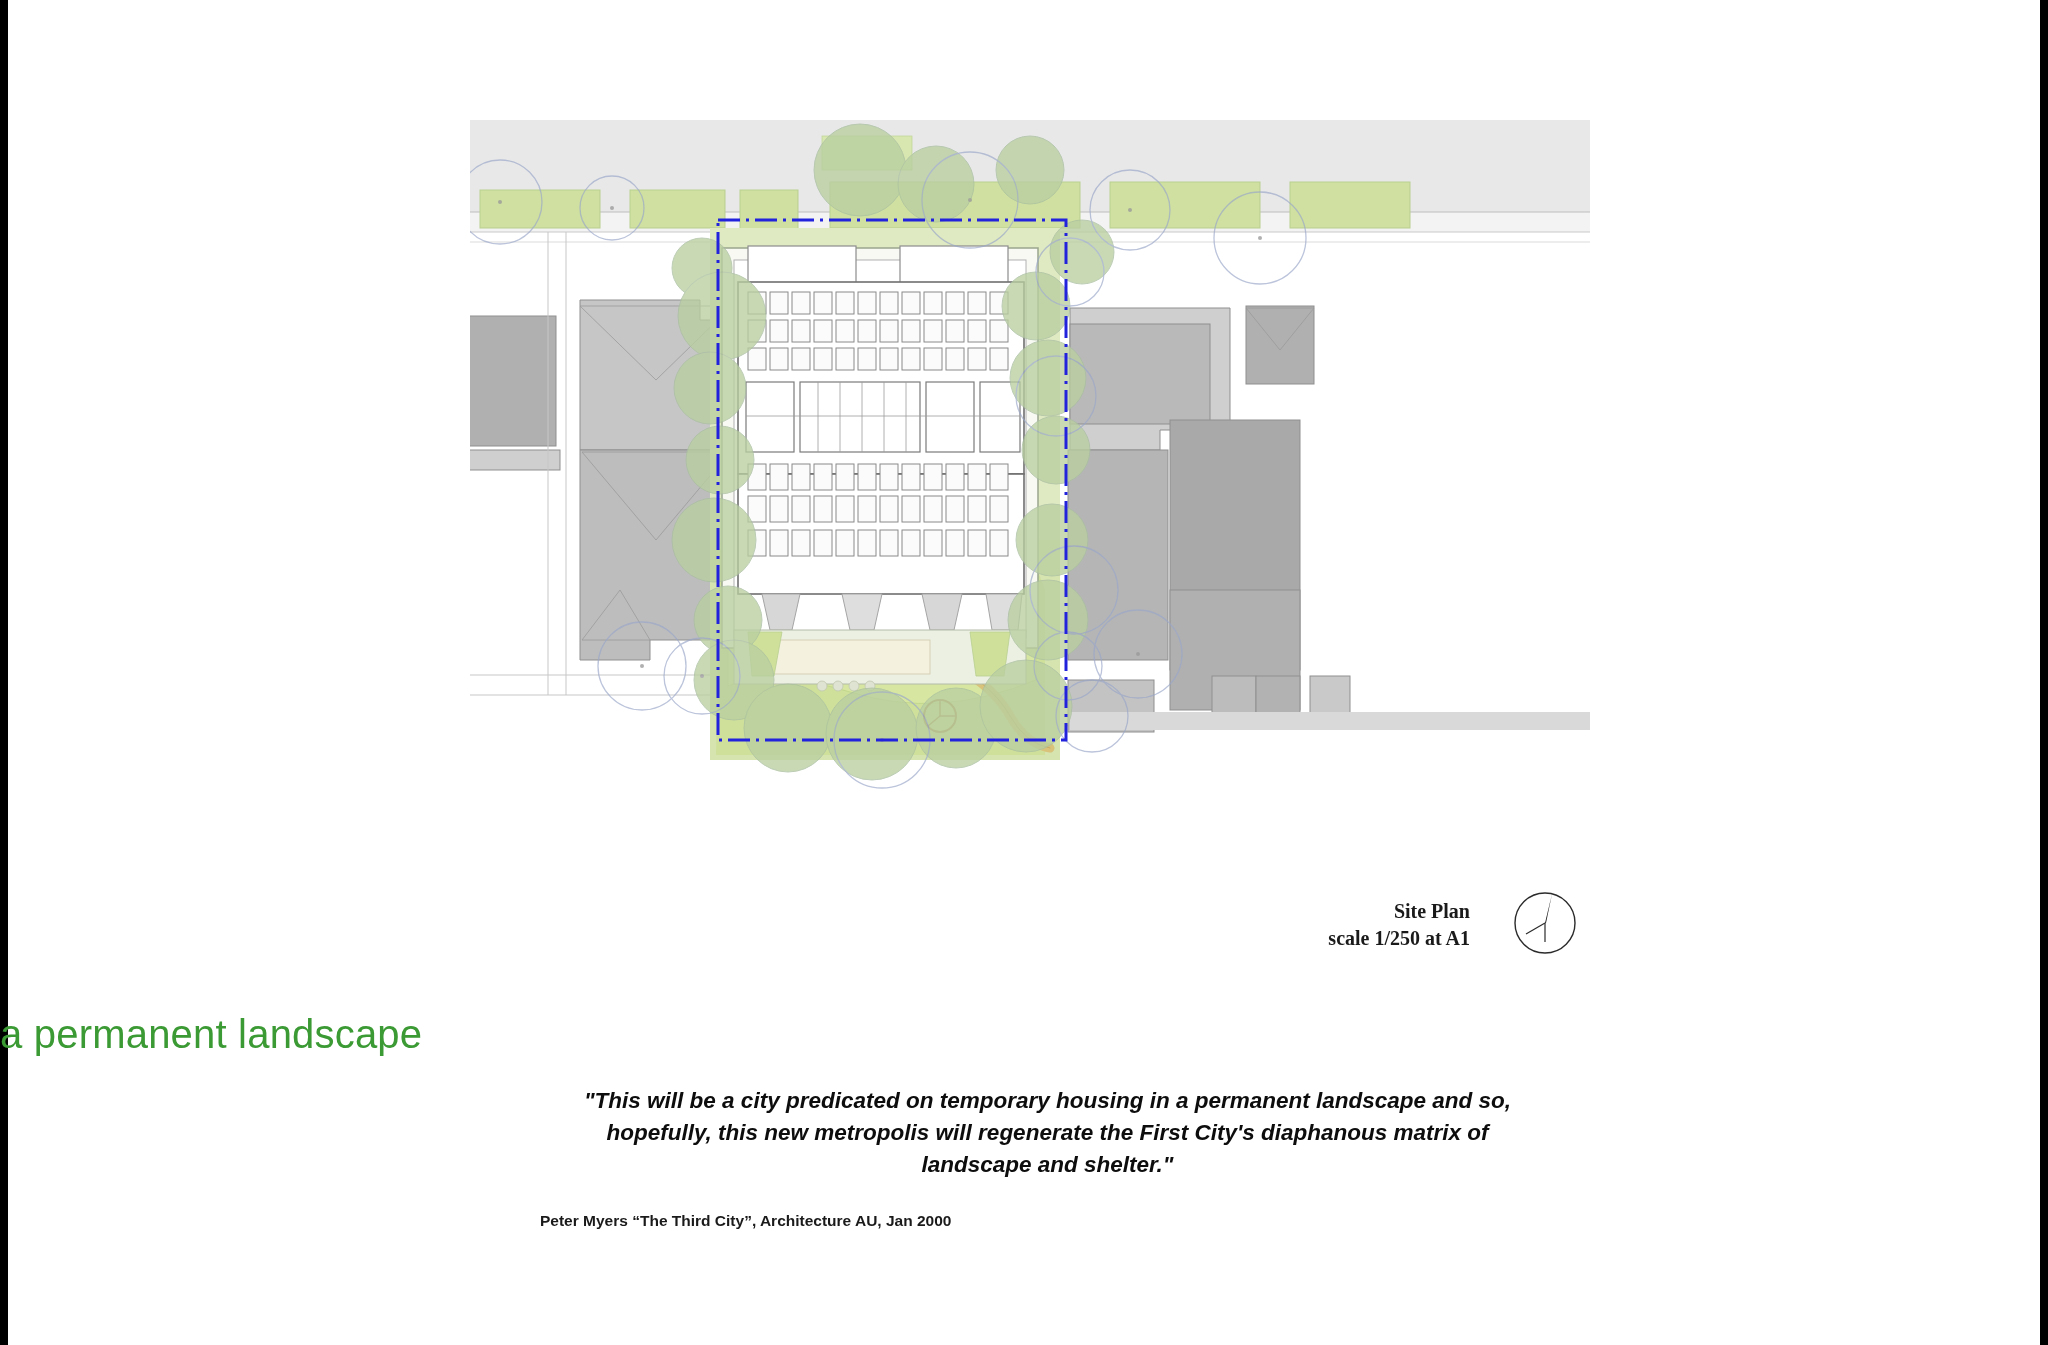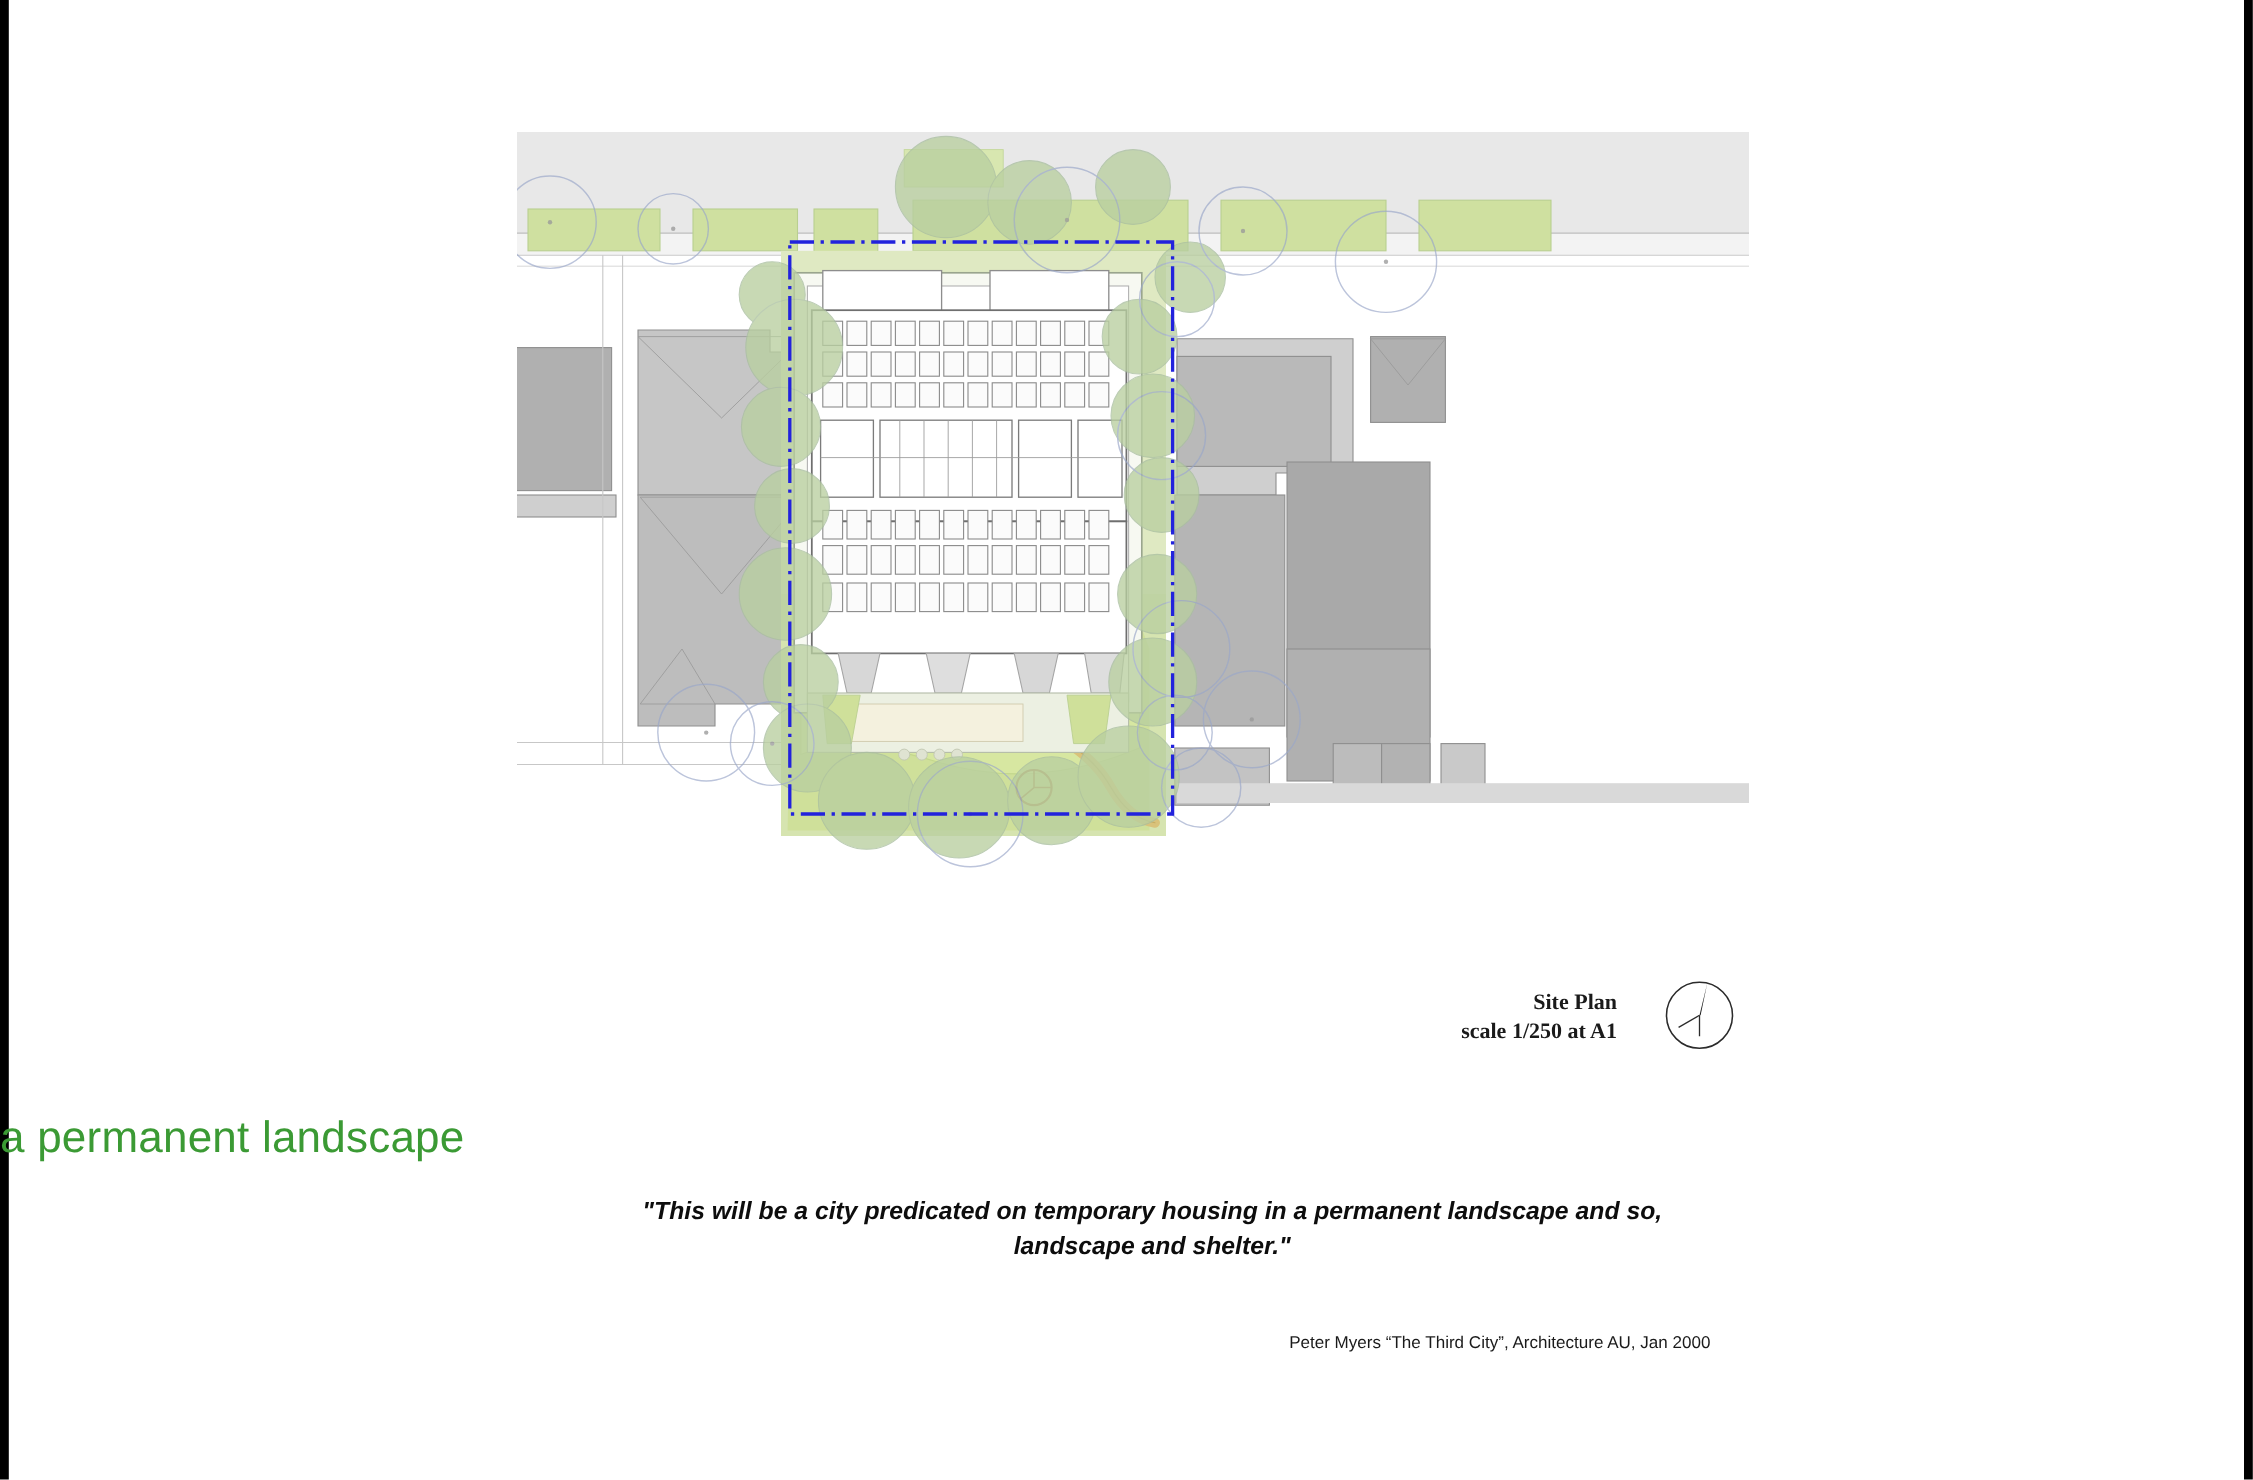--- a/index.html
+++ b/index.html
@@ -99,23 +99,24 @@
     color: #0d0d0d;
     line-height: 1.42;
   }
 
   
   #attribution {
     position: absolute;
     left: 540px;
     top: 1212px;
     width: 1015px;
-    text-align: right;
+    text-align: left;
     font-size: 15.5px;
     color: #1a1a1a;
+    font-weight: bold;
   }
 </style>
 </head>
 <body>
 
 <div id="slide">
 
   <div class="side-band left"></div>
   <div class="side-band right"></div>
 
@@ -396,18 +397,19 @@
     <path d="M33 33 L40 4 L34 33 Z" fill="#1a1a1a"></path>
     <path d="M33 33 L28 6 L33 33 Z" fill="#1a1a1a"></path>
     <line x1="33" y1="33" x2="33" y2="52" stroke="#2b2b2b" stroke-width="1.2"></line>
     <line x1="14" y1="44" x2="33" y2="33" stroke="#2b2b2b" stroke-width="1.2"></line>
   </svg>
 
   <div id="headline">a permanent landscape</div>
 
   <div id="quote">
     <div>"This will be a city predicated on temporary housing in a permanent landscape and so,</div>
+    <div>hopefully, this new metropolis will regenerate the First City's diaphanous matrix of</div>
     <div>landscape and shelter."</div>
   </div>
 
   <div id="attribution">Peter Myers “The Third City”, Architecture AU, Jan 2000</div>
 
 </div>
 
 </body></html>

